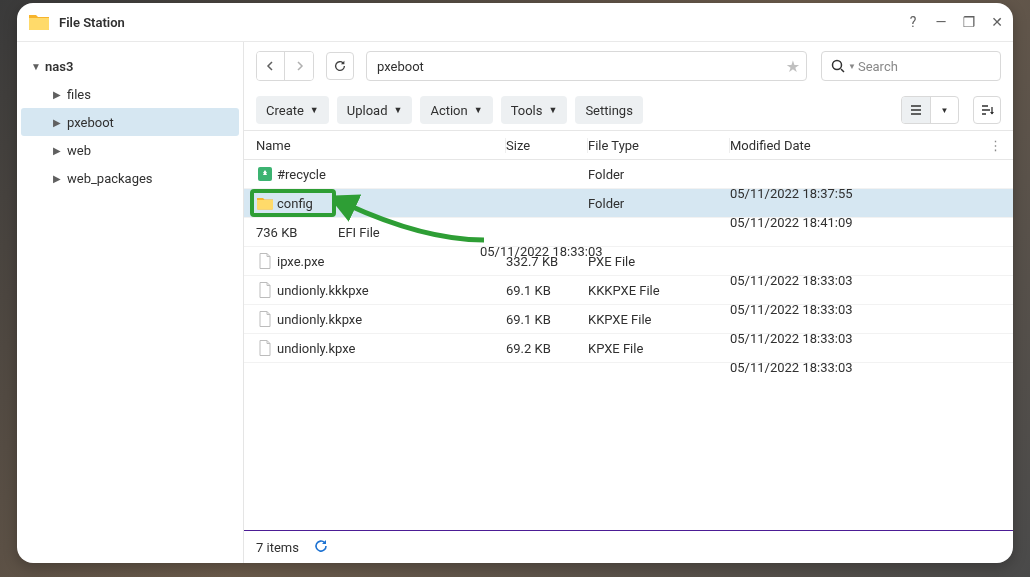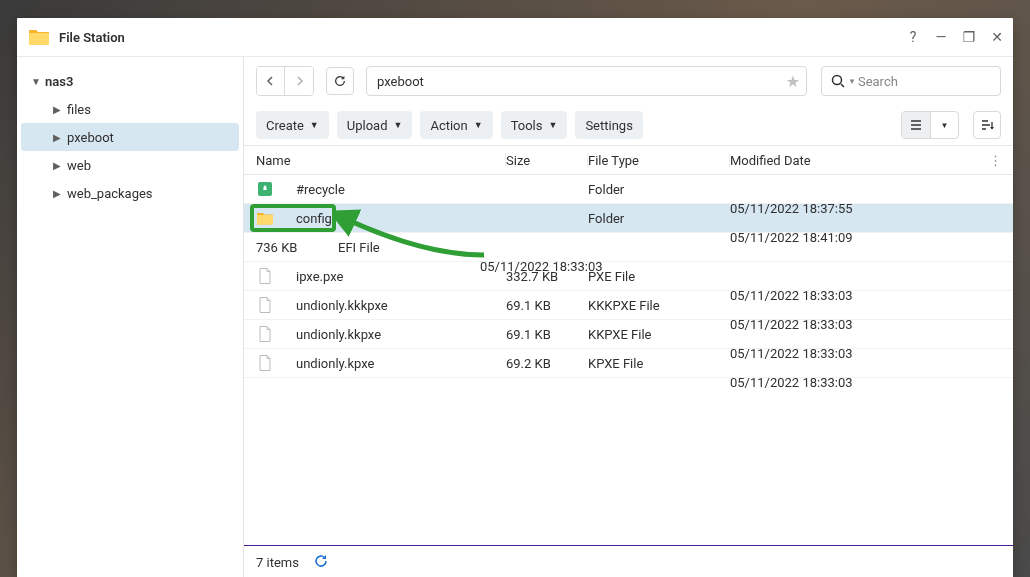--- a/index.html
+++ b/index.html
@@ -1,17 +1,17 @@
 <!DOCTYPE html>
 <html><head>
   <meta charset="utf-8">
   <style>
     * { box-sizing: border-box; margin: 0; padding: 0; font-family: -apple-system, BlinkMacSystemFont, "Segoe UI", Roboto, Helvetica, Arial, sans-serif; }
     html, body { width: 1030px; height: 577px; background: linear-gradient(135deg, #3a3a3a 0%, #6a5a4a 50%, #4a4a4a 100%); overflow: hidden; }
-    .window { position: absolute; left: 17px; top: 18px; width: 996px; height: 560px; background: #fff; border-radius: 1px; box-shadow: 0 4px 14px rgba(0,0,0,.25); display: flex; flex-direction: column; }
+    .window { position: absolute; left: 17px; top: 3px; width: 996px; height: 560px; background: #fff; border-radius: 16px; box-shadow: 0 4px 14px rgba(0,0,0,.25); display: flex; flex-direction: column; }
     .titlebar { height: 38px; display: flex; align-items: center; padding: 0 8px 0 10px; border-bottom: 0; }
     .app-icon { width: 24px; height: 24px; margin-right: 8px; }
     .app-title { font-size: 13px; font-weight: 600; color: #303030; flex: 1; }
     .titlebar-buttons { display: flex; gap: 12px; color: #606060; }
     .titlebar-buttons div { width: 16px; height: 16px; display: flex; align-items: center; justify-content: center; cursor: pointer; font-size: 14px; }
     .body-area { flex: 1; display: flex; overflow: hidden; border-top: 1px solid #e9e9e9;}
     .sidebar { width: 227px; border-right: 1px solid #e5e5e5; overflow-y: auto; padding-top: 10px; }
     .tree-item { display: flex; align-items: center; height: 28px; font-size: 13px; color: #303030; cursor: pointer; }
     .tree-root { padding-left: 14px; font-weight: 600; }
     .tree-child { padding-left: 36px; }
@@ -40,21 +40,21 @@
     .table-head { height: 30px; display: flex; align-items: center; border-top: 1px solid #e6e6e6; border-bottom: 1px solid #e6e6e6; font-size: 13px; color: #303030; padding-left: 12px; padding-right:8px; }
     .th-name{ flex: 0 0 250px;}
     .th-size{ flex: 0 0 82px;}
     .th-type{ flex: 0 0 142px;}
     .th-mod{ flex: 1;}
     .th-menu{ width:16px; color:#888; cursor:pointer;}
     .th{ border-right:1px solid #eee; padding-right:6px;}
     .rows{ flex:1; overflow:auto; position:relative;}
     .row{ height:29px; display:flex; align-items:center; font-size:13px; color:#303030; padding-left:12px; border-bottom:1px solid #f2f2f2;}
     .row.selected{ background:#d6e7f2;}
-    .cell-name{ flex:0 0 250px; display:flex; align-items:center; gap:22px;}
+    .cell-name{ flex:0 0 250px; display:flex; align-items:center; gap:3px;}
     .cell-size{ flex:0 0 82px;}
     .cell-type{ flex:0 0 142px;}
     .cell-mod{ flex:1;margin-top:38px;}
     .file-icon{ width:18px; height:18px; display:flex; align-items:center; justify-content:center; flex-shrink:0;}
     .statusbar{ height:32px; border-top:1px solid #4c1d95; display:flex; align-items:center; justify-content:flex-start; padding:16px 12px; font-size:13px; color:#303030; gap:14px;}
     .status-refresh{ color:#1d72d2; cursor:pointer;}
     .annotation-box{ position:absolute; left:6px; top:29px; width:86px; height:28px; border:4px solid #2e9e35; border-radius:4px; pointer-events:none;}
     .annotation-arrow{ position:absolute; left:90px; top:30px; pointer-events:none;}
   </style>
 </head>

